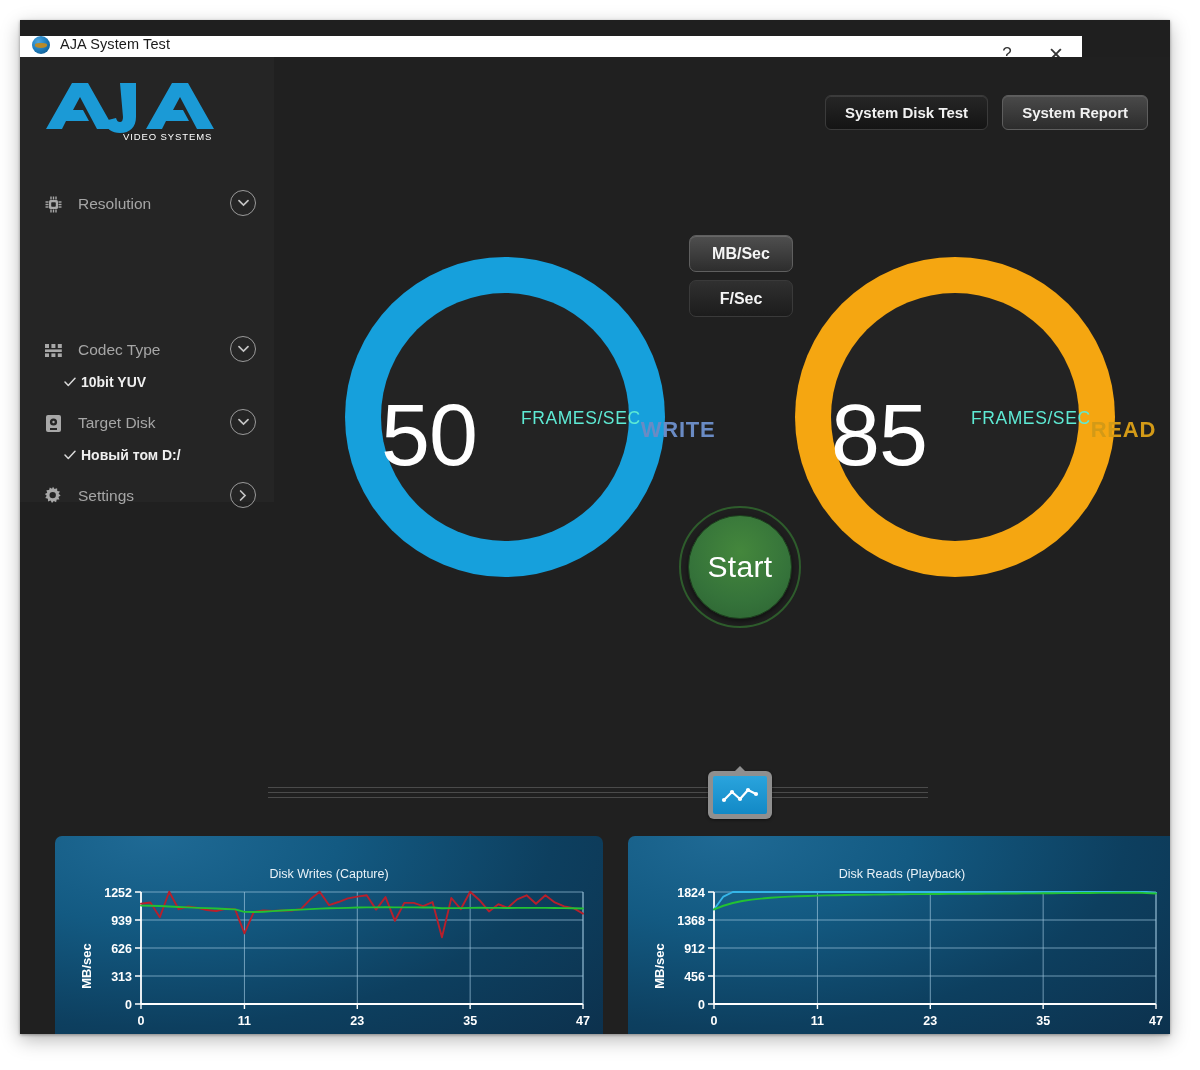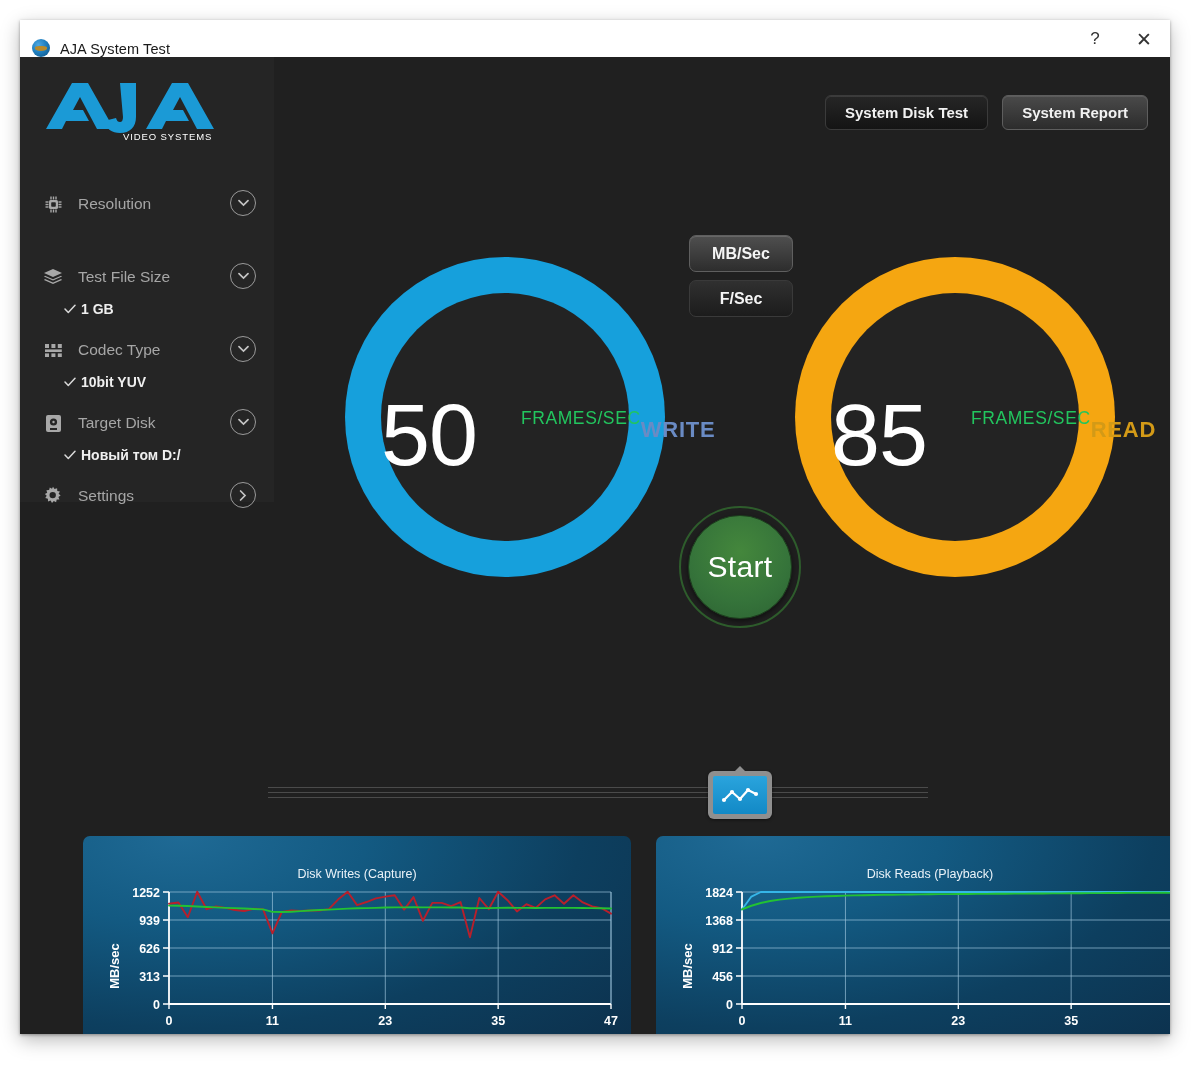--- a/index.html
+++ b/index.html
@@ -27,27 +27,27 @@
     width: 1150px;
     height: 1014px;
     background: #1f1f1f;
     box-shadow: 0 6px 18px rgba(0,0,0,0.28), 0 1px 3px rgba(0,0,0,0.35);
     overflow: hidden;
   }
 
   
   .titlebar {
     position: absolute;
-    left: 0; top: 0;
-    width: 1150px;
+    left: 0; top: 16px;
+    width: 1062px;
     height: 37px;
     background: #ffffff;
     border-bottom: 1px solid #dcdcdc;
     display: flex;
-    align-items: flex-end;
+    align-items: flex-start;
   }
   .tb-icon {
     width: 18px; height: 18px;
     margin-left: 12px;
     border-radius: 50%;
     background: radial-gradient(circle at 35% 32%, #4fa8e0 0%, #1f7fc0 45%, #0c4f7e 100%);
     position: relative;
     flex: none;
   }
   .tb-icon::after {
@@ -251,21 +251,21 @@
     margin-top: 36px;
     font-size: 88px;
     line-height: 0.92;
     font-weight: 300;
     color: #ffffff;
     letter-spacing: -1px;
   }
   .g-units {
     margin-top: 2px;
     font-size: 17.5px;
-    color: #22c55e;
+    color: #5eead4;
     letter-spacing: 0.6px;
     align-self: center;
     margin-left: 44px;
   }
   .g-label {
     margin-top: 26px;
     font-size: 22px;
     font-weight: bold;
     letter-spacing: 0.8px;
   }
@@ -349,21 +349,20 @@
     border-right: 6px solid transparent;
     border-bottom: 6px solid #8f8f8f;
   }
 
   
   .charts {
     position: absolute;
     left: 0; top: 779px;
     width: 1150px;
     height: 198px;
-    margin-left: 28px;
   }
   .chart-panel {
     position: absolute;
     top: 0;
     width: 548px;
     height: 228px;
     border-radius: 7px;
     background:
       radial-gradient(130% 150% at 18% 0%, #1f6a95 0%, #135a82 26%, #0d3f5f 56%, #0c2a44 100%);
     overflow: hidden;
@@ -439,45 +438,20 @@
             </span>
             <span class="glabel">Resolution</span>
             <span class="gchev">
               <svg width="11" height="8" viewBox="0 0 11 8">
                   <path d="M1 1.6 L5.5 6 L10 1.6" stroke="#c4c4c4" stroke-width="1.7" fill="none" stroke-linecap="round"></path>
                 </svg>
             </span>
           </div>
         </div>
 
-        <div class="group" style="top:203px;">
-          <div class="grow">
-            <span class="gicon">
-              <svg width="20" height="18" viewBox="0 0 20 18" fill="#a8a8a8">
-                <path d="M10 1 L19 5 L10 9 L1 5 Z"></path>
-                <path d="M10 11.3 L18 7.8 L19 8.6 L10 12.6 L1 8.6 L2 7.8 Z"></path>
-                <path d="M10 14.6 L18 11.1 L19 11.9 L10 15.9 L1 11.9 L2 11.1 Z"></path>
-              </svg>
-            </span>
-            <span class="glabel">Test File Size</span>
-            <span class="gchev">
-              <svg width="11" height="8" viewBox="0 0 11 8">
-                  <path d="M1 1.6 L5.5 6 L10 1.6" stroke="#c4c4c4" stroke-width="1.7" fill="none" stroke-linecap="round"></path>
-                </svg>
-            </span>
-          </div>
-          <div class="gval">
-            <span class="gcheck">
-              <svg width="12" height="10" viewBox="0 0 12 10">
-                  <path d="M1 5 L4.3 8.4 L11 1.2" stroke="#d9d9d9" stroke-width="1.5" fill="none" stroke-linecap="round" stroke-linejoin="round"></path>
-                </svg>
-            </span>
-            <span class="gvaltext">1 GB</span>
-          </div>
-        </div>
 
         <div class="group" style="top:276px;">
           <div class="grow">
             <span class="gicon">
               <svg width="19" height="15" viewBox="0 0 19 15" fill="#a8a8a8">
                 <rect x="1" y="1" width="4" height="4"></rect>
                   <rect x="7.4" y="1" width="4" height="4"></rect>
                   <rect x="13.8" y="1" width="4" height="4"></rect>
                 <rect x="1" y="6.4" width="16.8" height="2.6"></rect>
                 <rect x="1" y="10.4" width="4" height="3.6"></rect>

